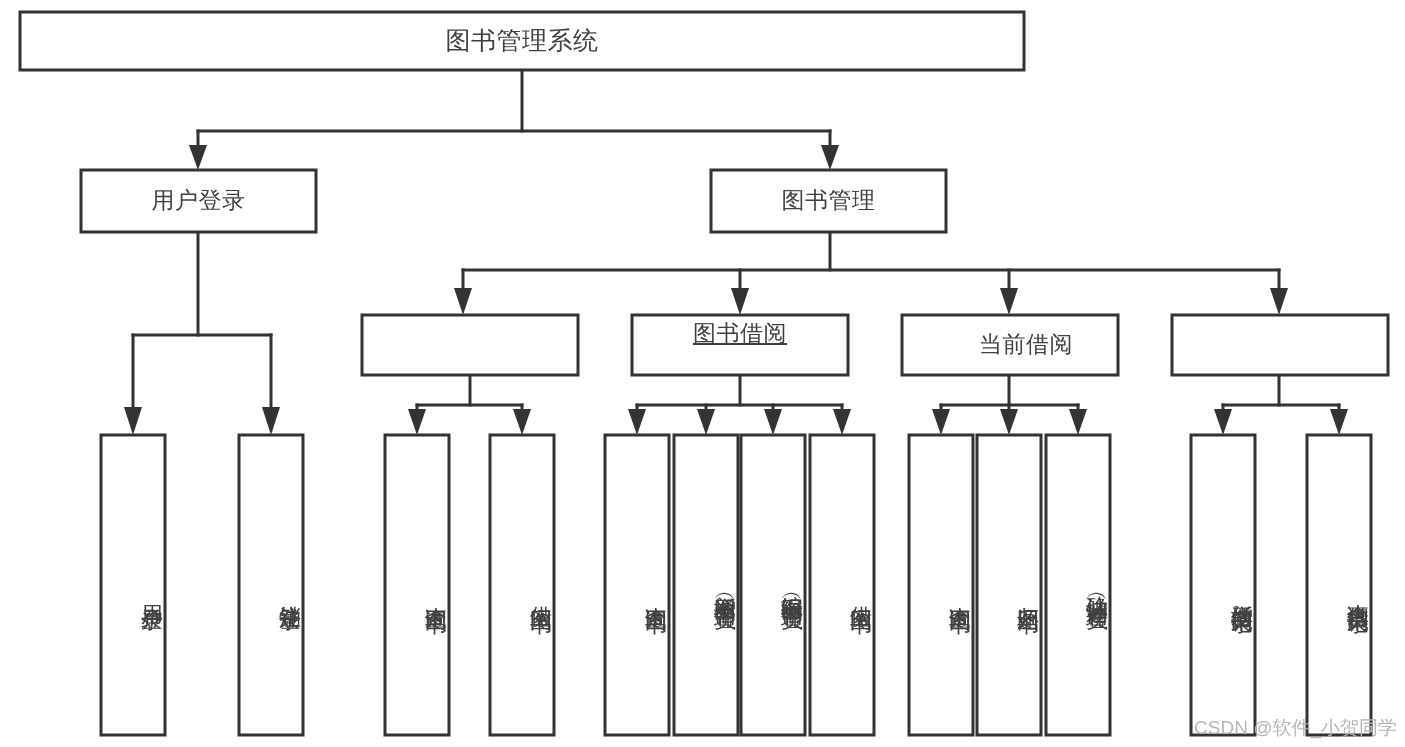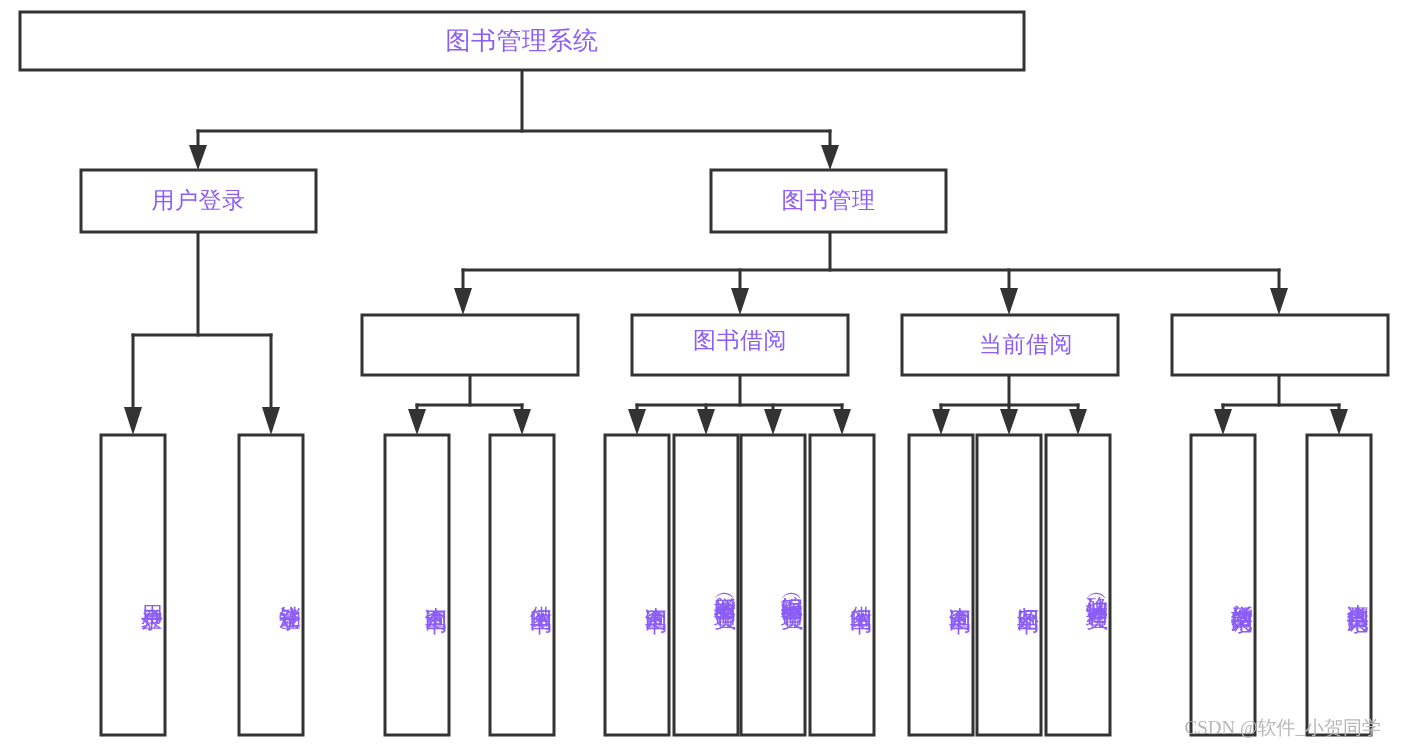--- a/index.html
+++ b/index.html
@@ -37,21 +37,21 @@
   }
   .arrow-head {
     fill: #333333;
     stroke: none;
   }
   .node-label {
     position: absolute;
     display: flex;
     align-items: center;
     justify-content: center;
-    color: #8b5cf6;
+    color: #404040;
     font-family: "DejaVu Sans", "Liberation Sans", sans-serif;
     font-size: 23px;
     line-height: 1.18;
     letter-spacing: 0.5px;
     text-align: center;
     pointer-events: none;
   }
   .node-label.vertical {
     writing-mode: vertical-rl;
     text-orientation: upright;
@@ -61,25 +61,25 @@
     justify-content: center;
     padding-top: 4px;
     box-sizing: border-box;
   }
   .node-label.vertical.tall {
     align-items: flex-start;
     padding-top: 2px;
   }
   .watermark {
     position: absolute;
-    right: 24px;
+    right: 8px;
     bottom: 6px;
     color: #b6b6b6;
     font-size: 19px;
-    font-family: Liberation Serif, serif;
+    font-family: Liberation Sans, sans-serif;
     white-space: nowrap;
     pointer-events: none;
   }
 </style>
 </head>
 <body>
 
 <div id="canvas">
 
   <svg class="diagram" viewBox="0 0 1405 747">
@@ -175,21 +175,21 @@
       <rect class="node-box" x="1191" y="435" width="64" height="300"></rect>
       <rect class="node-box" x="1307" y="435" width="64" height="300"></rect>
     </g>
   </svg>
 
   <div class="node-label" style="left:20px; top:12px; width:1004px; height:58px; font-size:25px;">图书管理系统</div>
 
   <div class="node-label" style="left:81px; top:170px; width:235px; height:62px;">用户登录</div>
   <div class="node-label" style="left:711px; top:170px; width:235px; height:62px;">图书管理</div>
 
-  <div class="node-label" style="left:632px; top:313px; width:216px; height:56px;">图书借阅</div>
+  <div class="node-label" style="left:632px; top:306px; width:216px; height:56px;text-decoration:underline;">图书借阅</div>
   <div class="node-label" style="left:902px; top:315px; width:248px; height:60px;">当前借阅</div>
 
   <div class="node-label vertical" style="left:101px; top:489px; width:64px; height:200px;">用户登录</div>
   <div class="node-label vertical" style="left:239px; top:489px; width:64px; height:200px;">注销登录</div>
 
   <div class="node-label vertical" style="left:385px; top:501px; width:64px; height:180px;">查询图书</div>
   <div class="node-label vertical" style="left:490px; top:501px; width:64px; height:180px;">借阅图书</div>
 
   <div class="node-label vertical" style="left:605px; top:501px; width:64px; height:180px;">查询图书</div>
   <div class="node-label vertical tall" style="left:674px; top:441px; width:64px; height:290px;">新增图书（管理员）</div>

